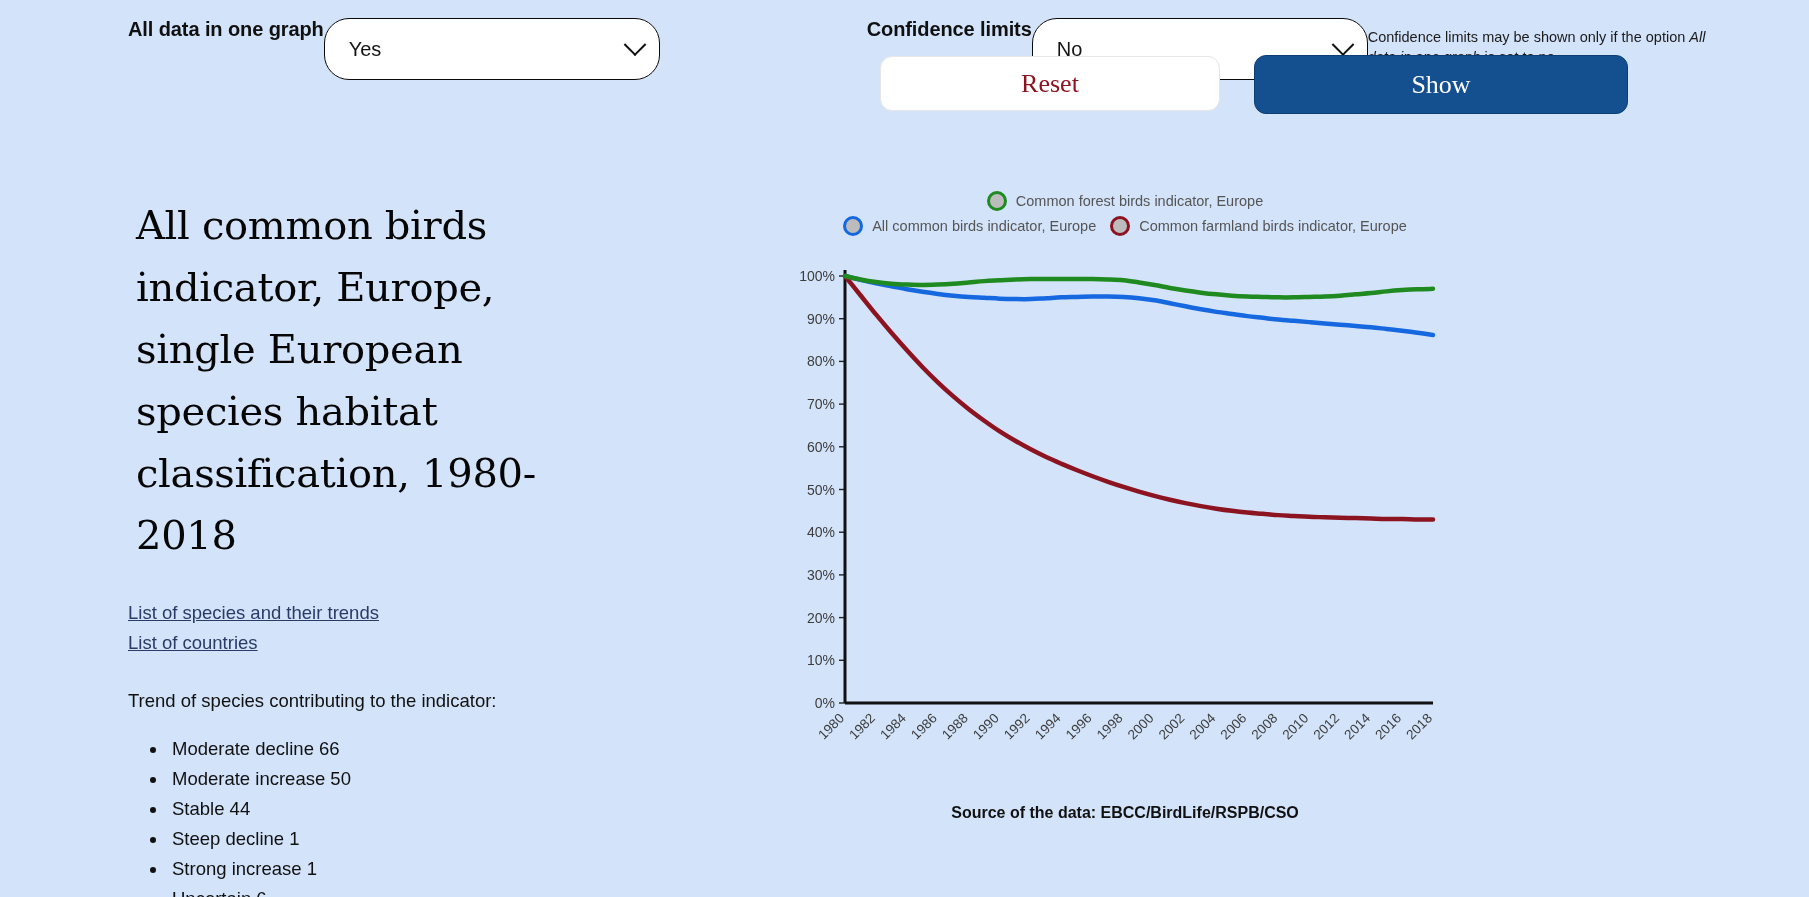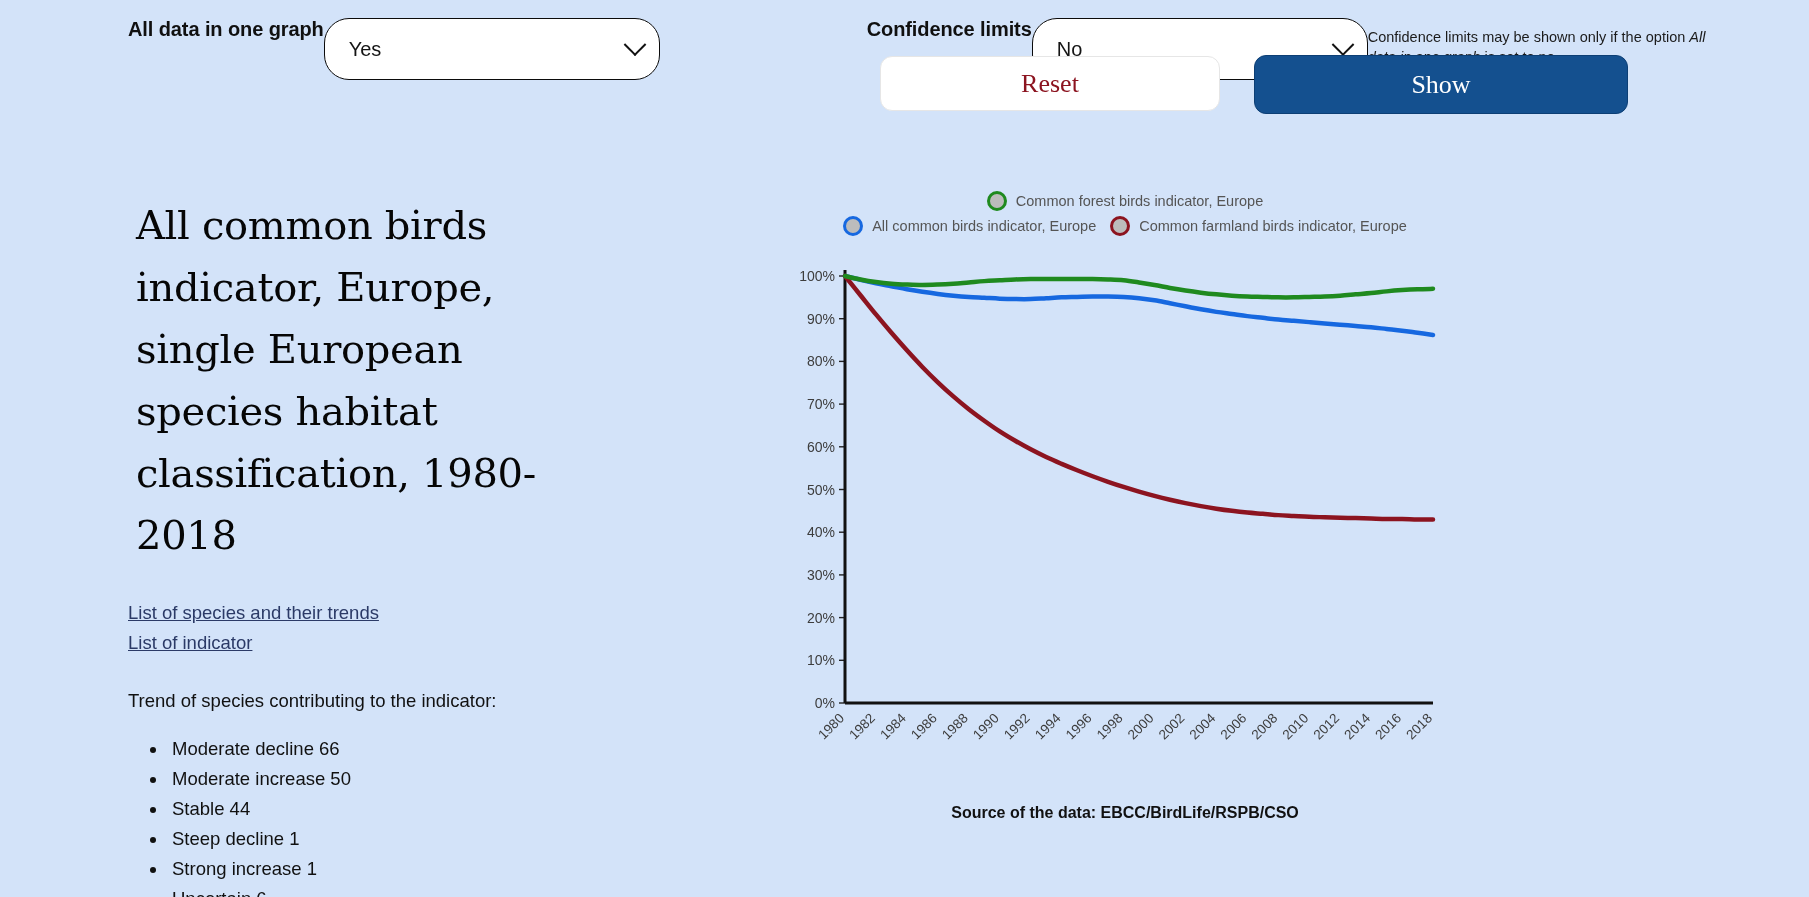--- a/index.html
+++ b/index.html
@@ -212,21 +212,21 @@
   </div>
 
   <div class="btn btn-reset">Reset</div>
   <div class="btn btn-show">Show</div>
 
   <div class="left-col">
     <h1 class="page-title">All common birds indicator, Europe, single European species habitat classification, 1980-2018</h1>
 
     <div class="links">
       <a href="#">List of species and their trends</a>
-      <a href="#">List of indicator</a>
+      <a href="#">List of countries</a>
     </div>
 
     <div class="trend-intro">Trend of species contributing to the indicator:</div>
 
     <ul class="trend-list">
       <li>Moderate decline 66</li>
       <li>Moderate increase 50</li>
       <li>Stable 44</li>
       <li>Steep decline 1</li>
       <li>Strong increase 1</li>

